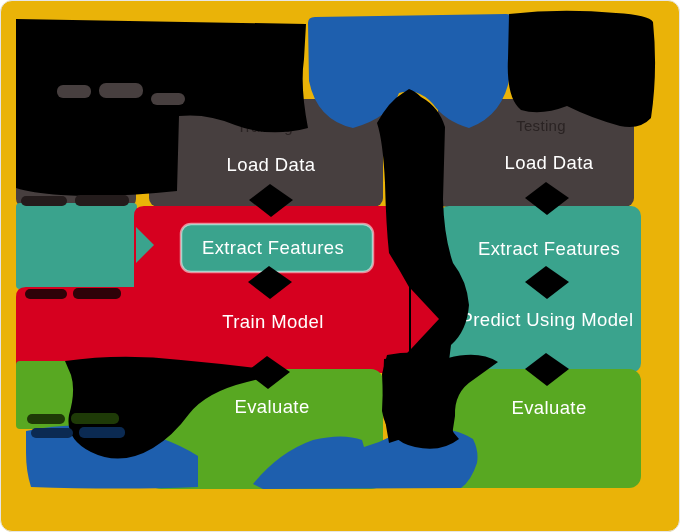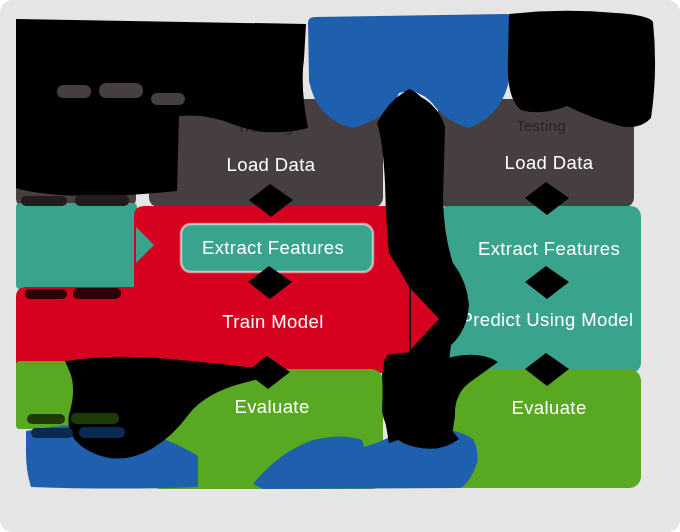--- a/index.html
+++ b/index.html
@@ -1,19 +1,19 @@
 <!DOCTYPE html>
 <html><head>
 <meta charset="utf-8">
 <style>
   html,body{margin:0;padding:0;background:#ffffff;}
   .stage{
     position:relative;
     width:680px;height:532px;
-    background:#e5e5e5;
+    background:#eab308;
     border:1px solid #e6e6e6;
     border-radius:12px;
     overflow:hidden;
     box-sizing:border-box;
     font-family:"Liberation Sans","DejaVu Sans",sans-serif;
   }
   .stage svg{position:absolute;left:0;top:0;display:block;}
   .step-label{
     font-family:"Liberation Sans","DejaVu Sans",sans-serif;
     font-size:18.5px;

